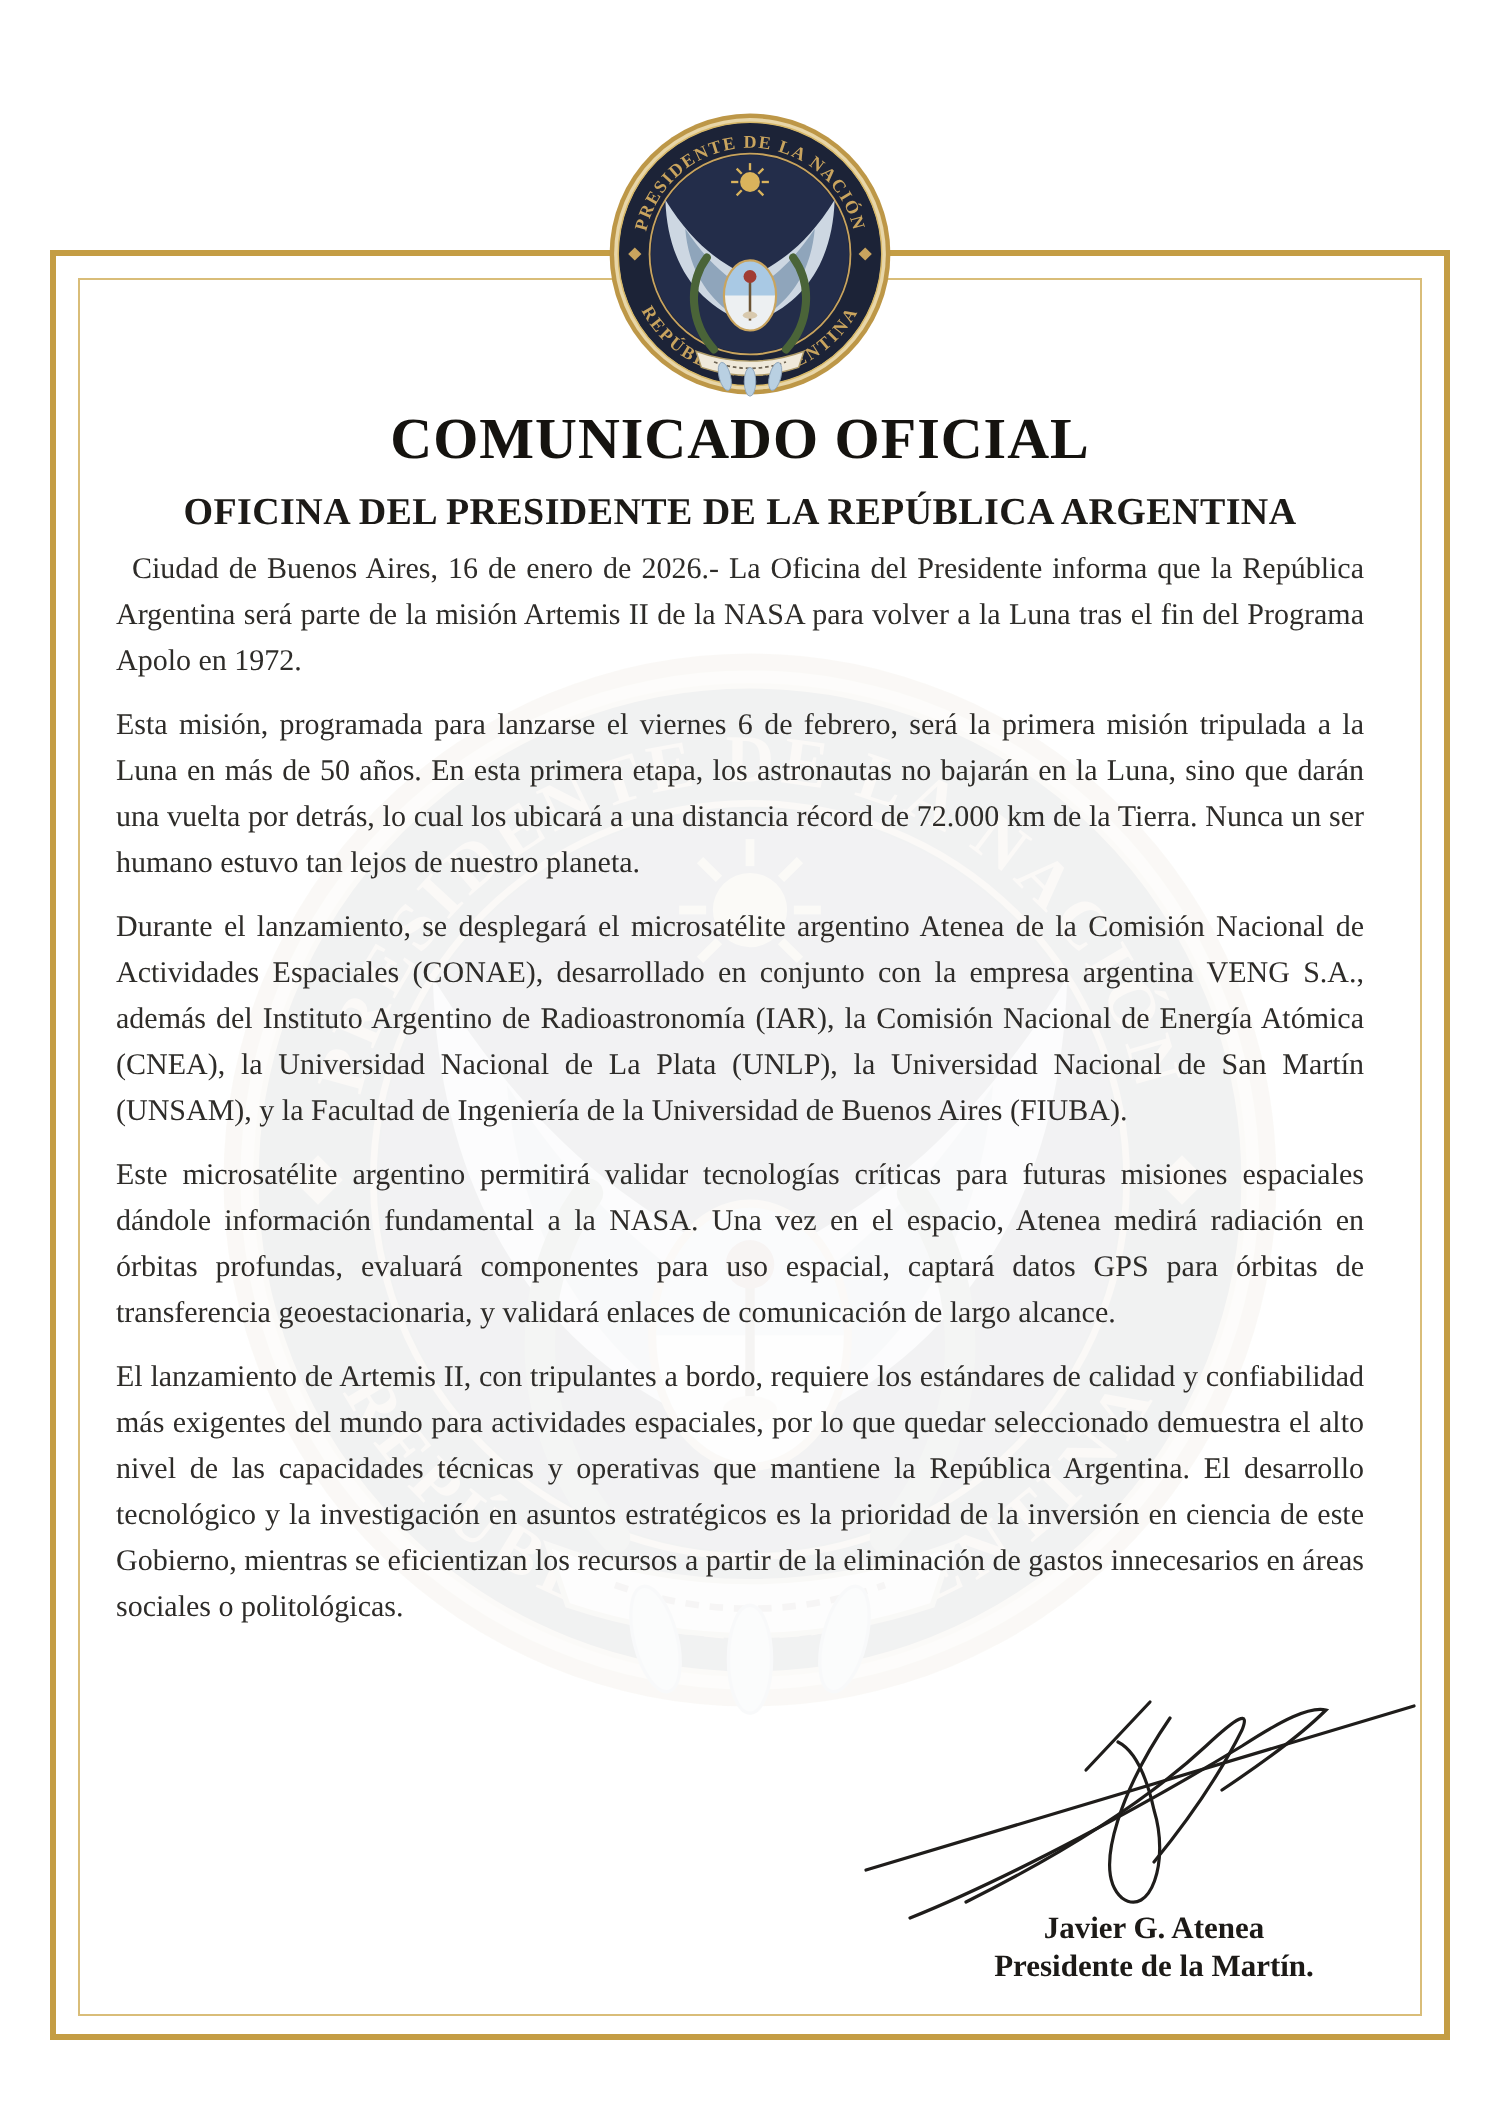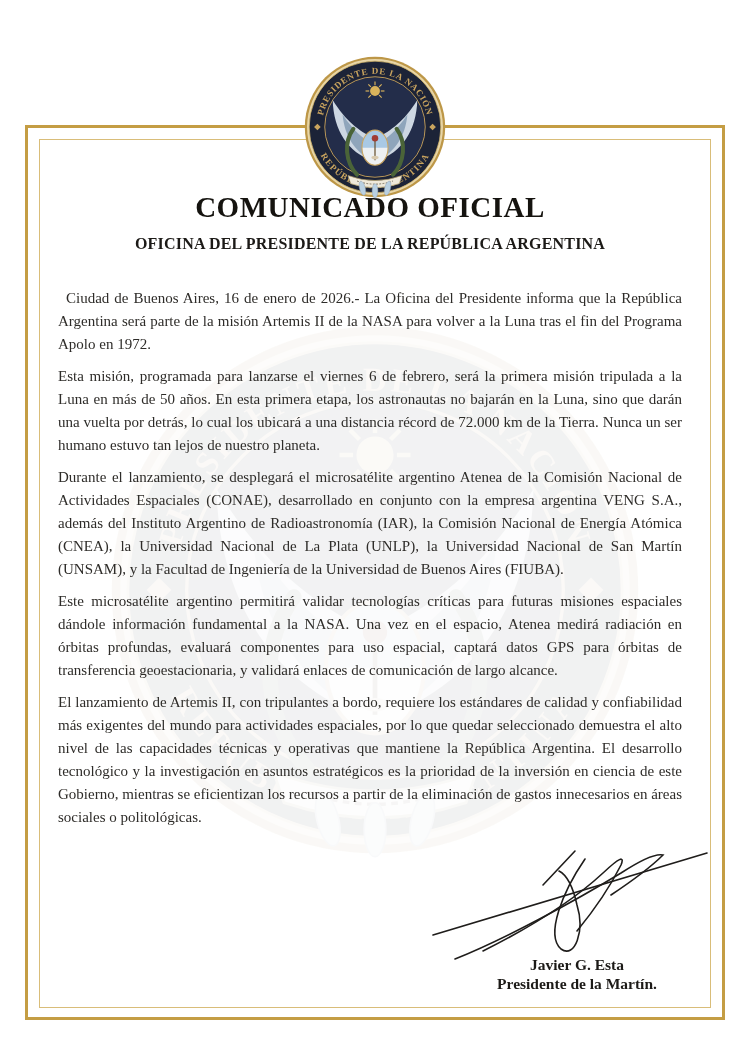--- a/index.html
+++ b/index.html
@@ -22,30 +22,30 @@
 
   
   .seal { position:absolute; left:303px; top:55px; width:144px; height:144px; z-index:3; }
 
   
   .watermark {
     position:absolute; left:105px; top:320px; width:540px; height:540px;
     opacity:0.055; filter:grayscale(40%); z-index:0; pointer-events:none;
   }
 
-  .content { position:absolute; left:58px; top:190px; width:624px; z-index:2; }
+  .content { position:absolute; left:58px; top:203px; width:624px; z-index:2; }
   .title {
     margin:0; text-align:center; font-size:29px; line-height:34px;
     font-weight:700; color:#15130f; letter-spacing:0.5px;
   }
   .subtitle {
-    margin:11px 0 0 0; text-align:center; font-size:16px; line-height:18px;
+    margin:11px 0 0 0; text-align:center; font-size:19px; line-height:18px;
     font-weight:700; color:#1c1a17; letter-spacing:0.2px;
   }
-  .body-text { margin-top:34px; }
+  .body-text { margin-top:8px; }
   .para {
     margin:0 0 9px 0; font-size:15px; line-height:23px;
     text-align:justify; color:#2e2c29;
   }
   .para-first { text-indent:8px; }
 
   .signature-scribble { position:absolute; left:425px; top:843px; width:290px; height:118px; z-index:2; }
   .signatory {
     position:absolute; left:468px; top:955px; width:218px; z-index:2;
     text-align:center; font-weight:700; font-size:15.5px; line-height:19px; color:#1c1a17;
@@ -158,17 +158,17 @@
     <g fill="none" stroke="#1f1d1b" stroke-width="1.6" stroke-linecap="round">
       <path d="M8,92 L282,10"></path>
       <path d="M30,116 C80,96 150,58 196,30 C216,17 230,10 238,12 C228,22 210,36 186,52"></path>
       <path d="M58,108 C110,82 150,56 178,30 C194,15 200,12 196,22 C186,42 170,66 152,88"></path>
       <path d="M160,16 C138,48 120,92 136,106 C150,116 160,88 152,62 C148,44 142,32 134,28"></path>
       <path d="M118,42 L150,8"></path>
     </g>
   </svg>
 
   <div class="signatory">
-    <div>Javier G. Esta</div>
+    <div>Javier G. Atenea</div>
     <div>Presidente de la Martín.</div>
   </div>
 
 </div>
 
 </body></html>

